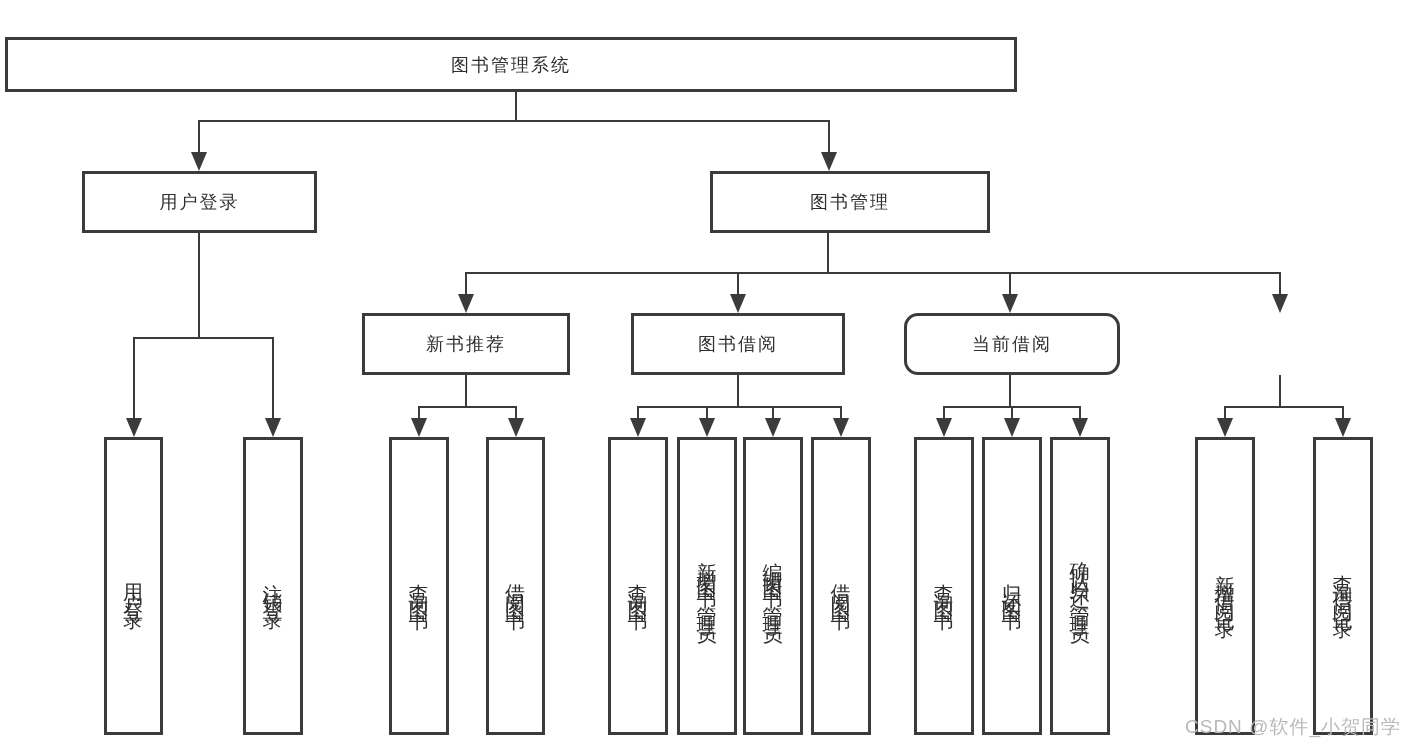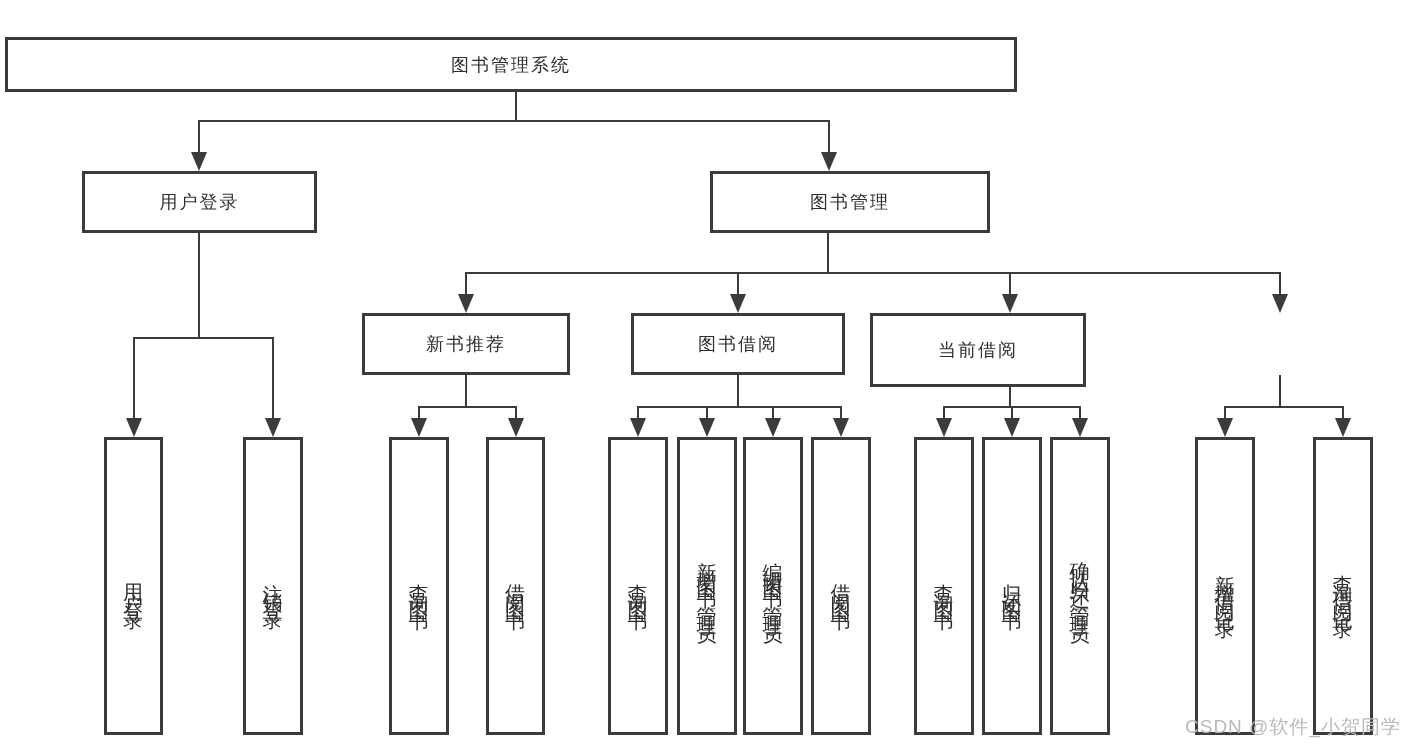--- a/index.html
+++ b/index.html
@@ -80,21 +80,21 @@
   <div class="arw" style="left:458px;top:294px;"></div>
   <div class="vl" style="left:737px;top:272px;height:22px;"></div>
   <div class="arw" style="left:730px;top:294px;"></div>
   <div class="vl" style="left:1009px;top:272px;height:22px;"></div>
   <div class="arw" style="left:1002px;top:294px;"></div>
   <div class="vl" style="left:1279px;top:272px;height:22px;"></div>
   <div class="arw" style="left:1272px;top:294px;"></div>
 
   <div class="node" style="left:631px;top:313px;width:214px;height:62px;">图书借阅</div>
   <div class="node" style="left:362px;top:313px;width:208px;height:62px;">新书推荐</div>
-  <div class="node" style="left:870px;top:313px;width:216px;height:74px;">当前借阅</div>
+  <div class="node" style="left:904px;top:313px;width:216px;height:62px;border-radius:14px;">当前借阅</div>
 
   <div class="vl" style="left:465px;top:375px;height:31px;"></div>
   <div class="hl" style="left:418px;top:406px;width:98px;"></div>
   <div class="vl" style="left:418px;top:406px;height:12px;"></div>
   <div class="arw" style="left:411px;top:418px;"></div>
   <div class="vl" style="left:515px;top:406px;height:12px;"></div>
   <div class="arw" style="left:508px;top:418px;"></div>
 
   <div class="vl" style="left:737px;top:375px;height:31px;"></div>
   <div class="hl" style="left:637px;top:406px;width:205px;"></div>

